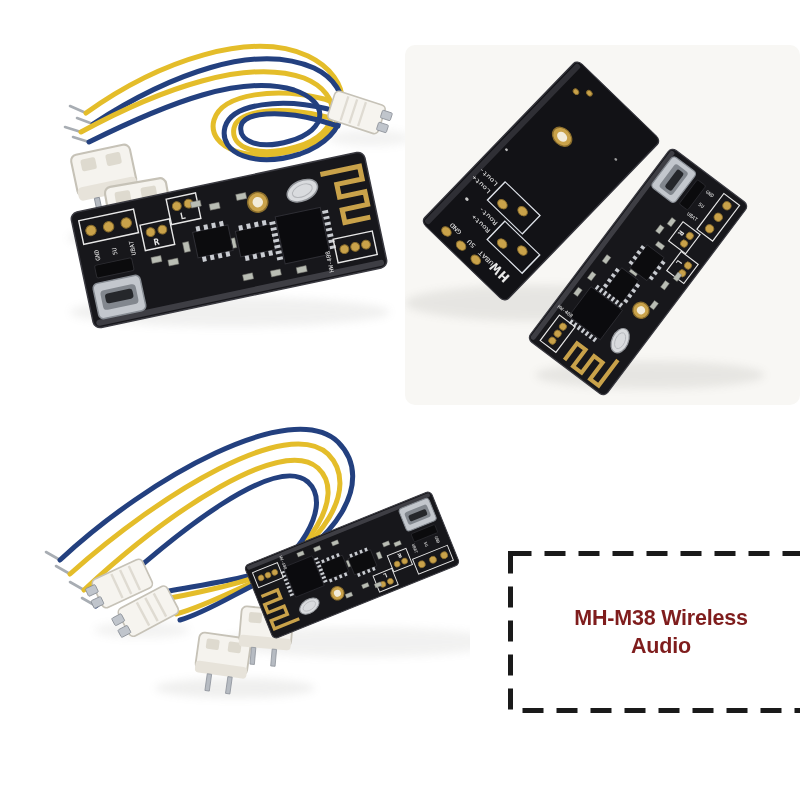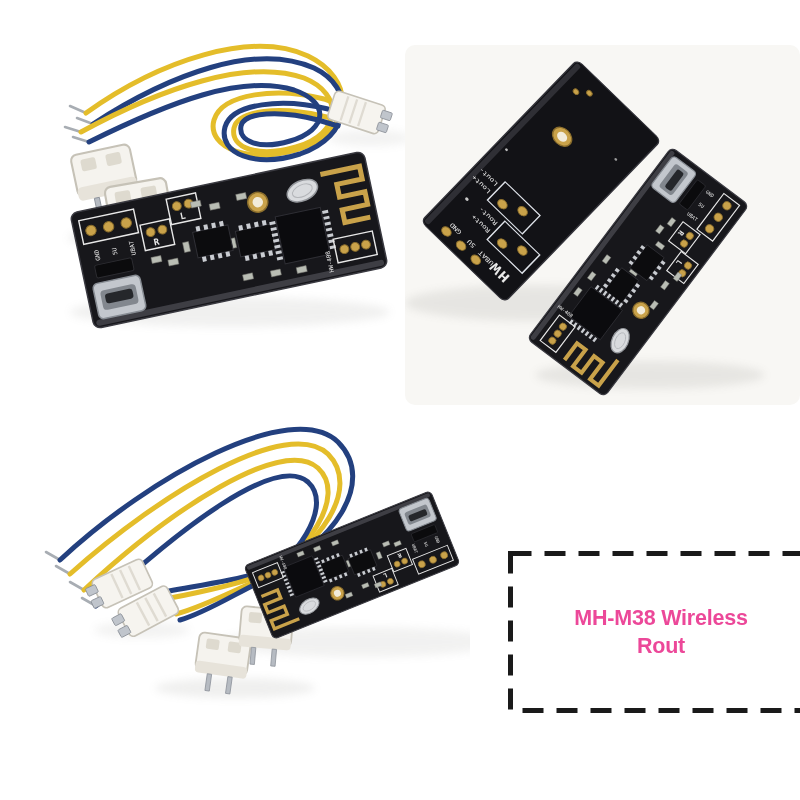--- a/index.html
+++ b/index.html
@@ -7,21 +7,21 @@
         font-family:"Liberation Sans",sans-serif;}
   .scene{position:absolute;}
   #scene1{left:30px;top:10px;}
   #scene2{left:405px;top:45px;}
   #scene3{left:30px;top:390px;}
   .caption{position:absolute;left:508px;top:551px;width:292px;height:162px;}
   .caption-border{position:absolute;left:0;top:0;overflow:hidden;}
   .caption-text{position:absolute;left:0;top:0;width:292px;height:162px;
      display:flex;flex-direction:column;justify-content:center;align-items:center;
      padding-left:14px;box-sizing:border-box;
-     font-weight:700;font-size:21.5px;line-height:28px;color:#ec4899;text-align:center;
+     font-weight:700;font-size:21.5px;line-height:28px;color:#7f1d1d;text-align:center;
      letter-spacing:-0.2px;}
   
   .ss{fill:#e9e9e9;font-family:"DejaVu Sans Mono","Liberation Mono",monospace;}
   .ss.brand{font-size:17px;font-weight:bold;letter-spacing:1.5px;}
   .ss.small{font-size:8px;}
   .ss.tiny{font-size:6px;}
   .ss.letter{font-size:9px;font-weight:bold;}
 </style>
 </head>
 <body>
@@ -271,17 +271,17 @@
     <use href="#board-front"></use>
   </g>
 </svg>
 
 <div class="caption">
   <svg class="caption-border" width="340" height="162">
     <rect x="2.5" y="2.5" width="380" height="157" fill="none" stroke="#1a1a1a" stroke-width="5" stroke-dasharray="21 13"></rect>
   </svg>
   <div class="caption-text">
     <div>MH-M38 Wireless</div>
-    <div>Rout</div>
+    <div>Audio</div>
   </div>
 </div>
 
 </div>
 
 </body></html>

